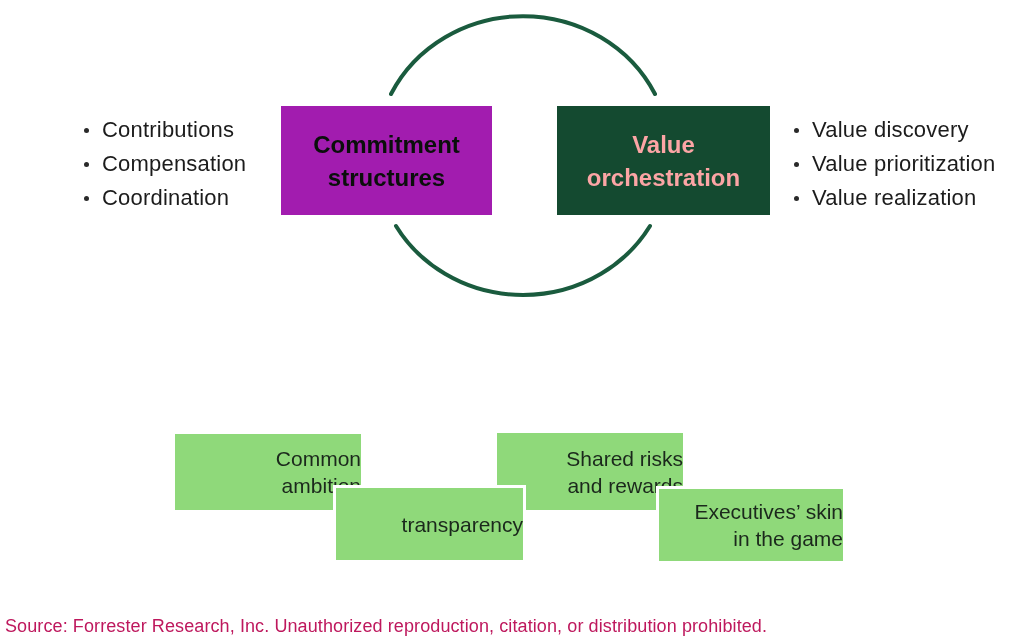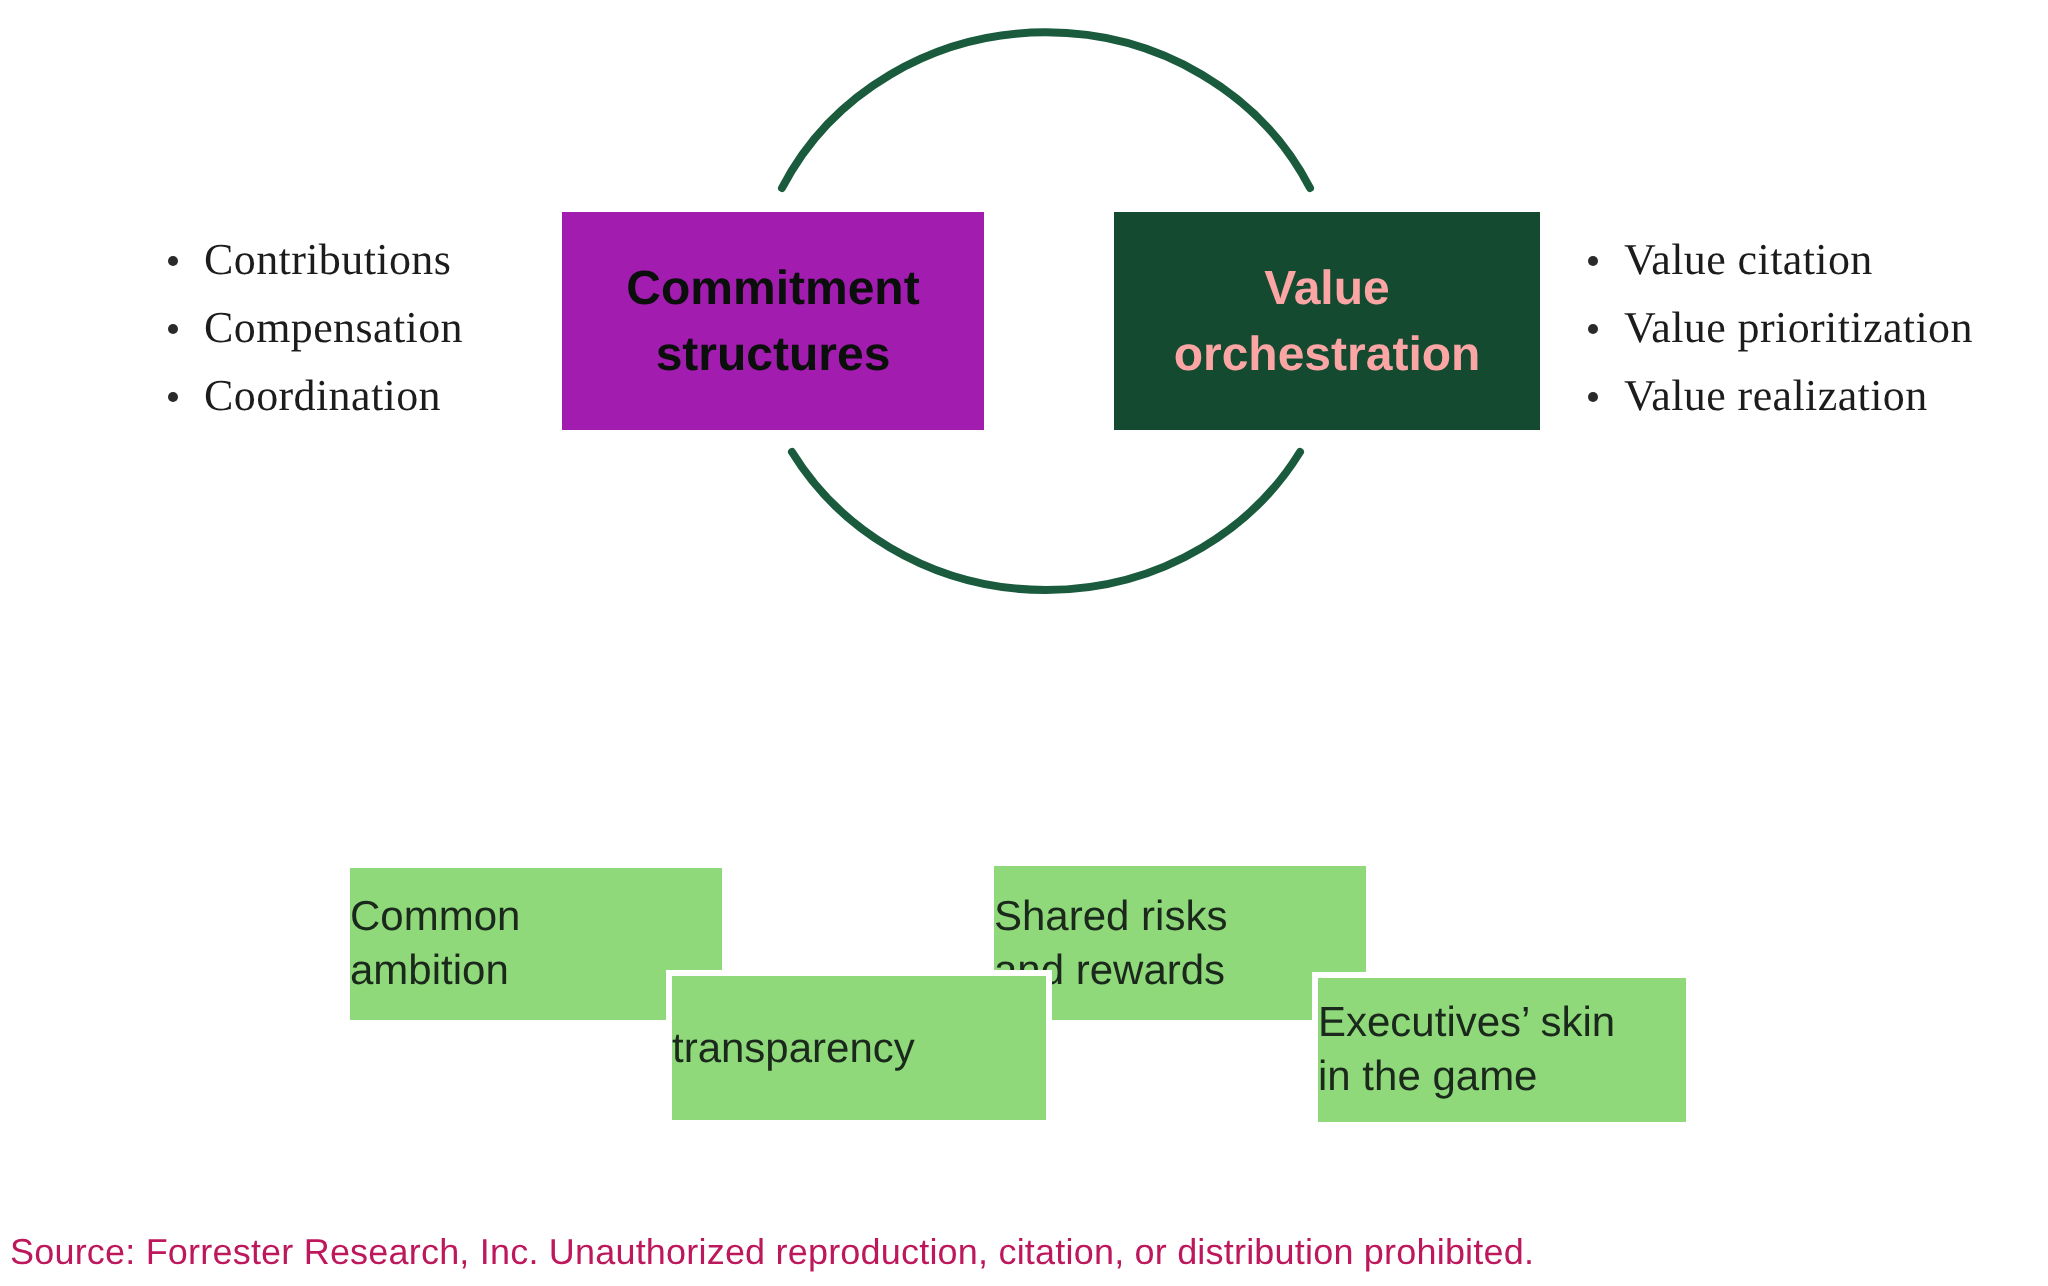--- a/index.html
+++ b/index.html
@@ -8,21 +8,21 @@
     position: relative;
     width: 1024px;
     height: 643px;
     background: #ffffff;
     font-family: "Liberation Sans", sans-serif;
     overflow: hidden;
   }
   .arcs { position: absolute; inset: 0; z-index: 0; }
   .arcs path { fill: none; stroke: #1A5B3E; stroke-width: 4; stroke-linecap: round; }
 
-  .bullet-list { position: absolute; z-index: 1; font-family: Liberation Serif, serif; }
+  .bullet-list { position: absolute; z-index: 1; }
   .bullet-item {
     display: flex; align-items: center;
     height: 34px; font-size: 22px; color: #1c1c1c; letter-spacing: 0.2px;
   }
   .dot { width: 5px; height: 5px; border-radius: 50%; background: #2a2a2a; margin-right: 13px; flex: 0 0 auto; }
   #left-list  { left: 84px;  top: 113px; }
   #right-list { left: 794px; top: 113px; }
 
   .big-box {
     position: absolute; top: 106px; height: 109px; z-index: 1;
@@ -32,21 +32,21 @@
   #commitment-box { left: 281px; width: 211px; background: #a21caf; color: #0a0f0b; }
   #value-box      { left: 557px; width: 213px; background: #144A30; color: #fca5a5; }
 
   .principles-title {
     position: absolute; left: 273px; top: 374px; width: 500px; z-index: 1;
     text-align: center; font-weight: bold; font-size: 27px; line-height: 30px; color: #131313;
   }
 
   .p-box {
     position: absolute; background: #8FD97A; color: #1b281c;
-    display: flex; flex-direction: column; align-items: flex-start; justify-content: center;
+    display: flex; flex-direction: column; align-items: flex-end; justify-content: center;
     text-align: center; font-size: 21px; line-height: 27px;
   }
   #p-box-1 { left: 175px; top: 434px; width: 186px; height: 76px; z-index: 2; }
   #p-box-2 { left: 333px; top: 485px; width: 193px; height: 78px; z-index: 3; border: 3px solid #ffffff; }
   #p-box-3 { left: 497px; top: 433px; width: 186px; height: 77px; z-index: 2; }
   #p-box-4 { left: 656px; top: 486px; width: 190px; height: 78px; z-index: 3; border: 3px solid #ffffff; }
 
   .source-line {
     position: absolute; left: 5px; top: 616px; z-index: 1;
     font-size: 18px; color: #be185d; letter-spacing: 0.1px;
@@ -83,21 +83,21 @@
   </div>
 
   <div id="value-box" class="big-box">
     <span>Value</span>
     <span>orchestration</span>
   </div>
 
   <div id="right-list" class="bullet-list">
     <div class="bullet-item">
       <span class="dot"></span>
-      <span>Value citation</span>
+      <span>Value discovery</span>
     </div>
     <div class="bullet-item">
       <span class="dot"></span>
       <span>Value prioritization</span>
     </div>
     <div class="bullet-item">
       <span class="dot"></span>
       <span>Value realization</span>
     </div>
   </div>

